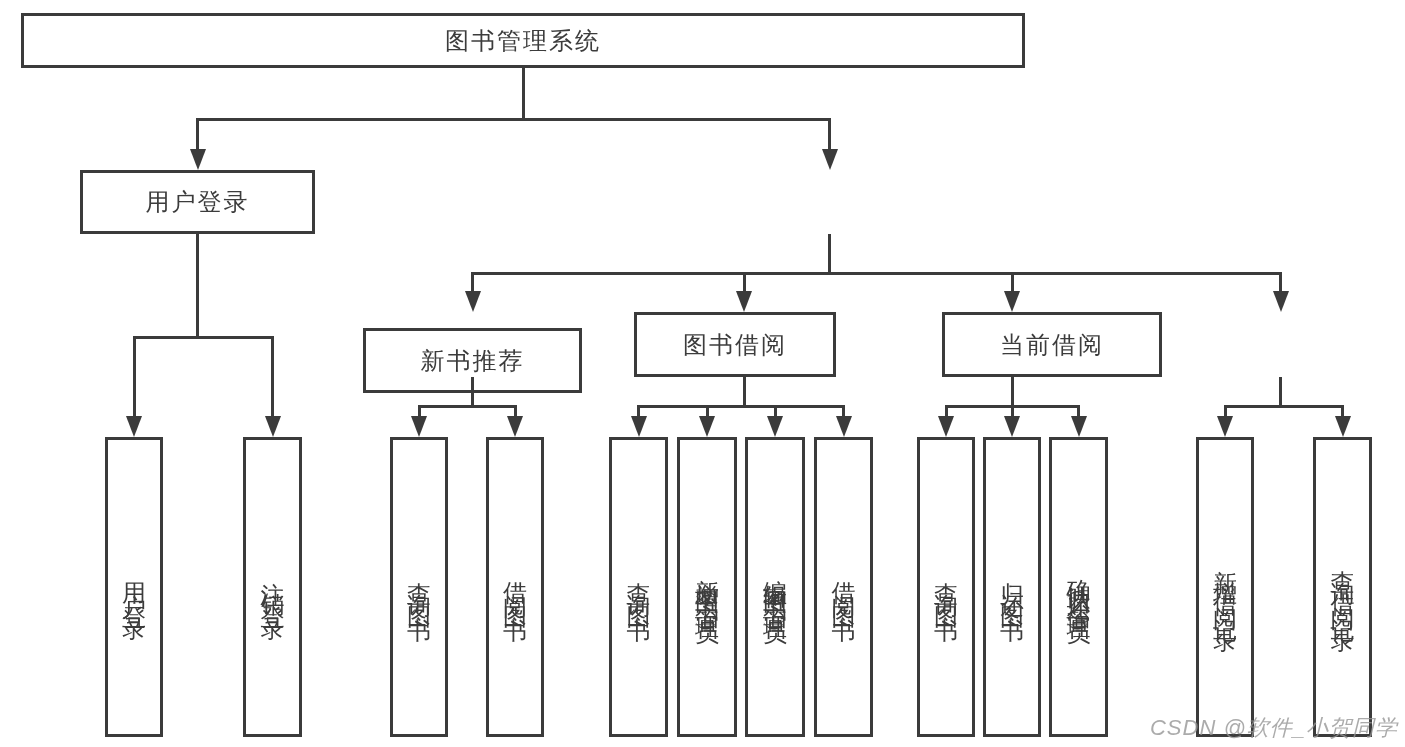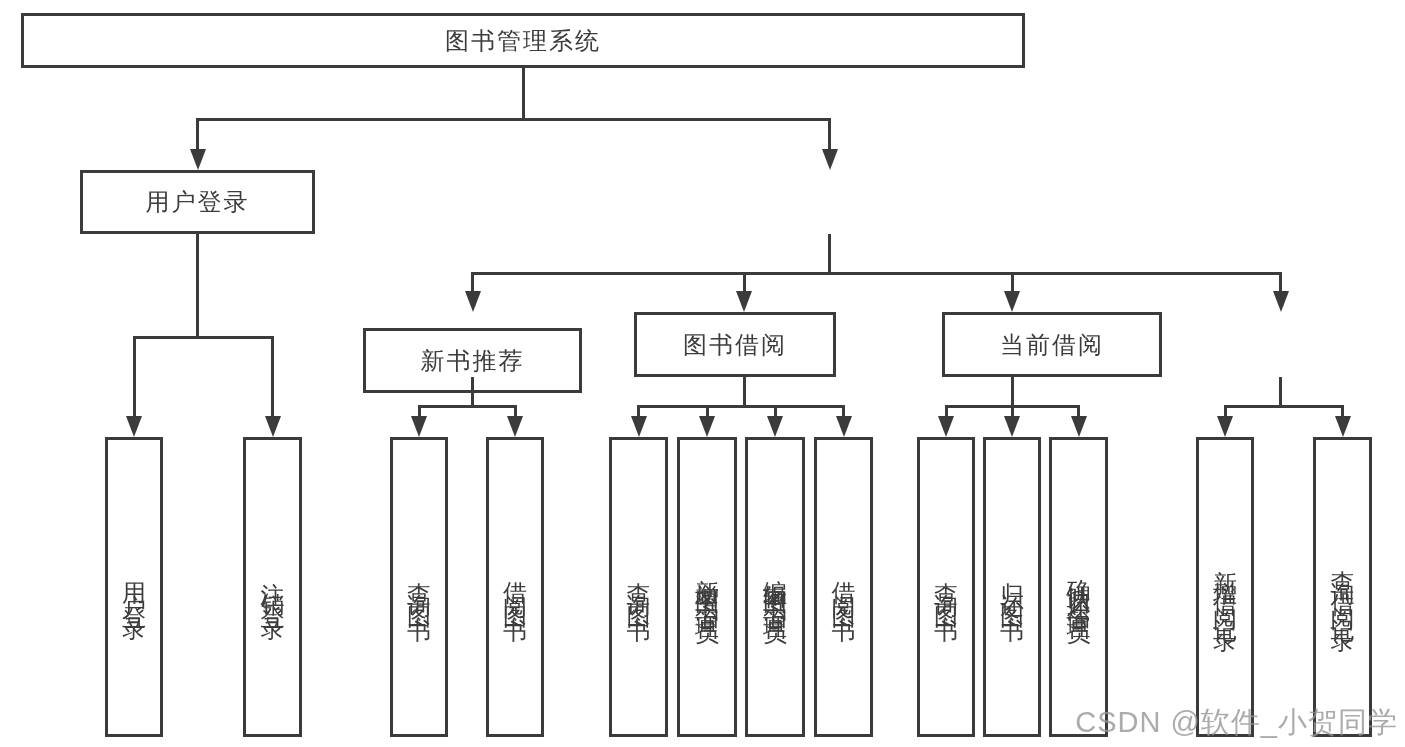--- a/index.html
+++ b/index.html
@@ -19,22 +19,23 @@
     writing-mode:vertical-rl;font-size:24px;line-height:1;
   }
   .cline{position:absolute;background:#3b3b3b;}
   .arrowhead{
     position:absolute;width:0;height:0;
     border-left:8px solid transparent;border-right:8px solid transparent;
     border-top:21px solid #3b3b3b;
   }
   .watermark{
     position:absolute;right:7px;bottom:4px;z-index:10;
-    font-size:29px;letter-spacing:1px;color:rgba(150,150,150,0.8);
+    font-size:22px;letter-spacing:1px;color:rgba(150,150,150,0.8);
     white-space:nowrap;
+    font-style:italic;
   }
 </style>
 </head>
 <body>
 
 <div class="canvas" id="diagram-canvas">
   <div class="watermark">CSDN @软件_小贺同学</div>
 <div class="node node-h" style="left: 21px; top: 13px; width: 1004px; height: 55px;">
       <span class="node-label">图书管理系统</span>
     </div>

